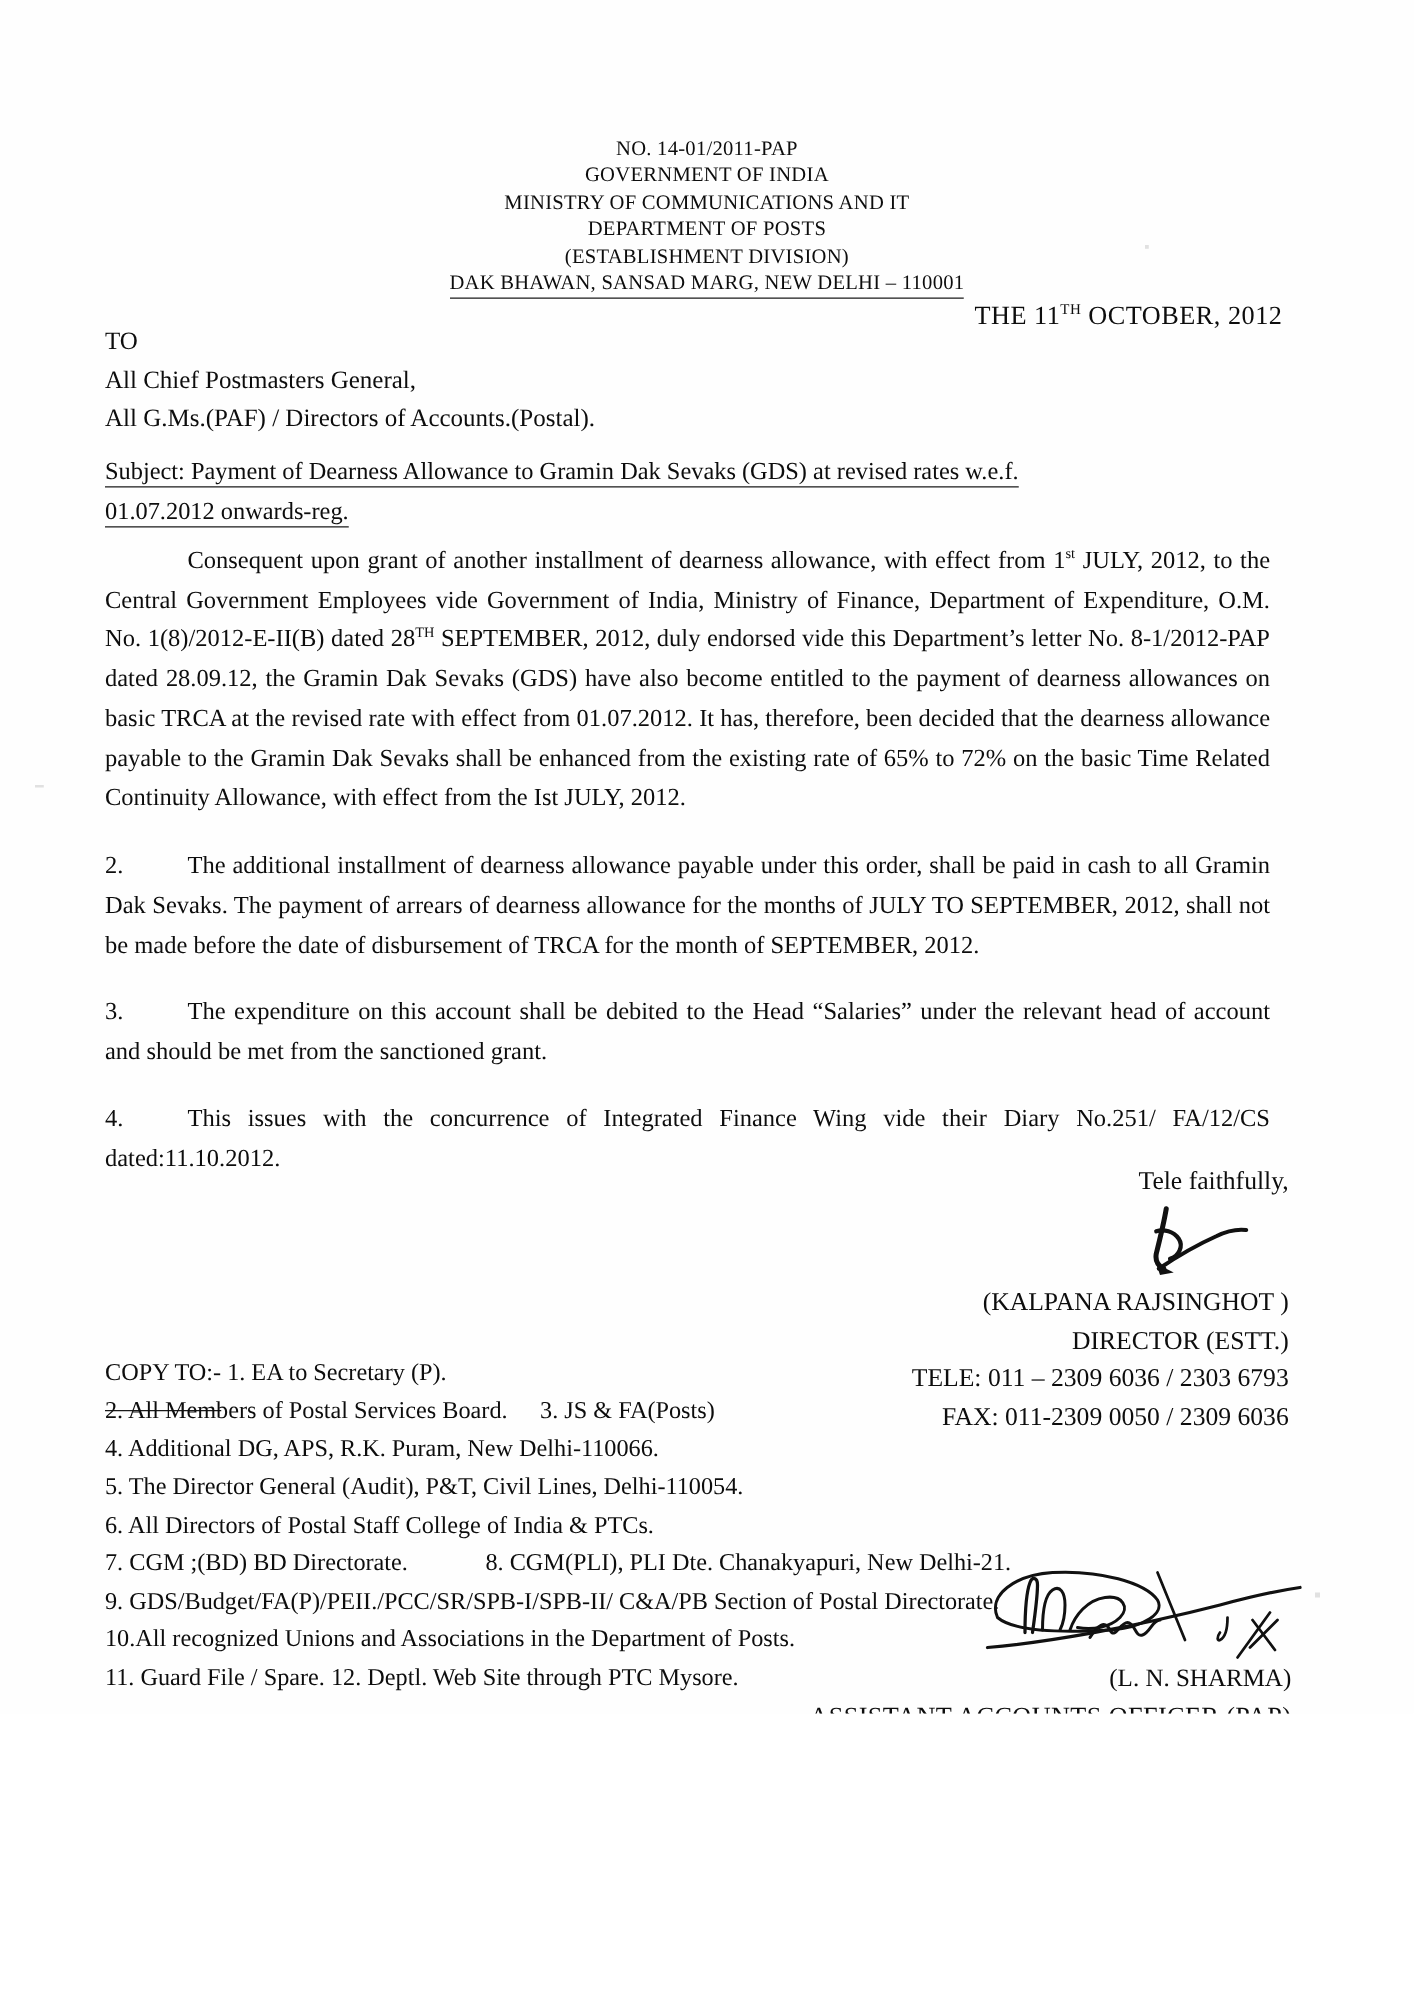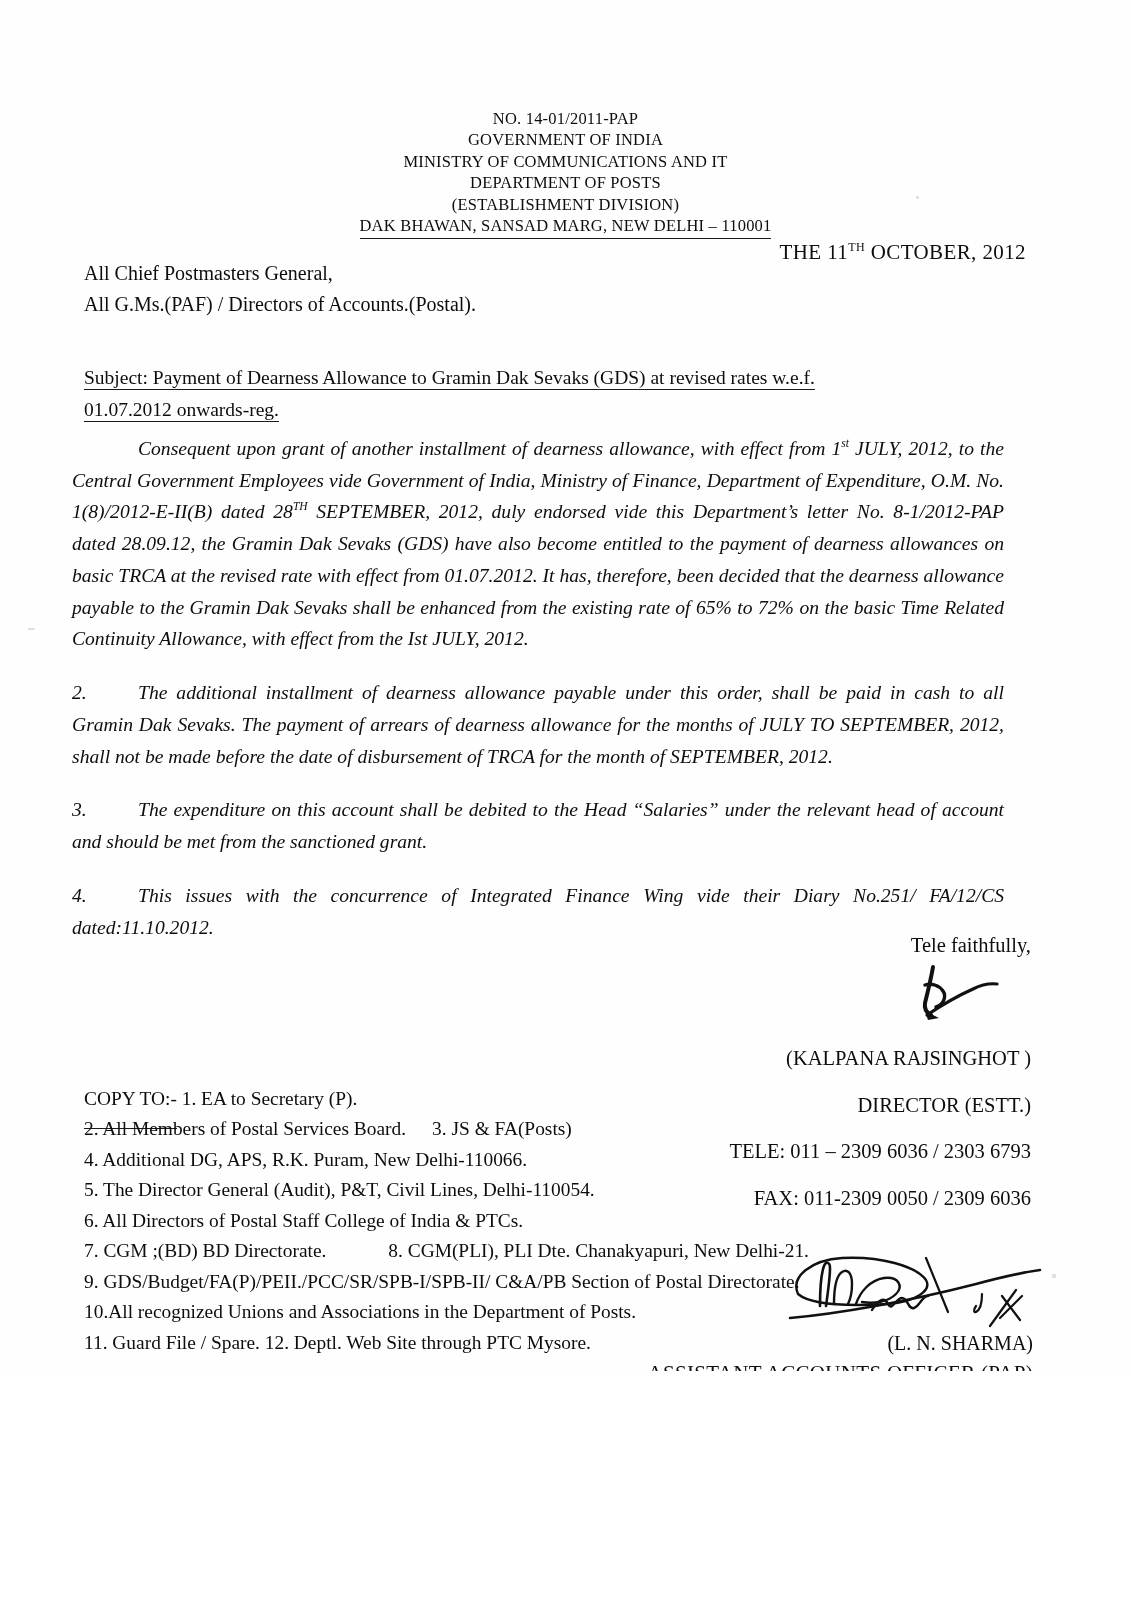--- a/index.html
+++ b/index.html
@@ -70,43 +70,42 @@
     line-height: 1.65;
   }
   .subject span {
     border-bottom: 1.3px solid #1a1a1a;
     padding-bottom: 1px;
   }
 
   .body {
     position: absolute;
     top: 433px;
-    left: 72px;
+    left: 84px;
     width: 932px;
     font-size: 19.6px;
     line-height: 1.62;
     text-align: justify;
-    font-style: italic;
   }
   .body p { margin: 0 0 22px 0; }
   .body p.indent { text-indent: 66px; }
   .body sup { font-size: 11.5px; vertical-align: super; }
   .num-label { display: inline-block; width: 66px; }
 
   .signoff {
     position: absolute;
     top: 930px;
     right: 100px;
     text-align: right;
     font-size: 20px;
     line-height: 1.5;
   }
   .signoff .yf { font-size: 20.5px; }
   .sig-svg { display: block; margin: 2px 0 0 auto; }
-  .signoff .nm { font-size: 20.5px; white-space: nowrap; margin-top: 16px; }
+  .signoff .nm { font-size: 20.5px; white-space: nowrap; }
 
   .copy-block {
     position: absolute;
     top: 1084px;
     left: 84px;
     width: 940px;
     font-size: 19.4px;
     line-height: 1.57;
   }
   .copy-block div { white-space: nowrap; }
@@ -156,20 +155,21 @@
     <span class="hline">DEPARTMENT OF POSTS</span>
     <span class="hline">(ESTABLISHMENT DIVISION)</span>
     <span class="hline underlined">DAK BHAWAN, SANSAD MARG, NEW DELHI – 110001</span>
   </div>
 
   <div class="date-line">
     <span>THE  11</span><sup>TH</sup><span>  OCTOBER, 2012</span>
   </div>
 
   <div class="to-block">
+    <div>TO</div>
     <div>All Chief Postmasters General,</div>
     <div>All G.Ms.(PAF) / Directors of Accounts.(Postal).</div>
   </div>
 
   <div class="subject">
     <div><span>Subject: Payment of Dearness Allowance to Gramin Dak Sevaks (GDS) at revised rates w.e.f.</span></div>
     <div><span>01.07.2012 onwards-reg.</span></div>
   </div>
 
   <div class="body">

